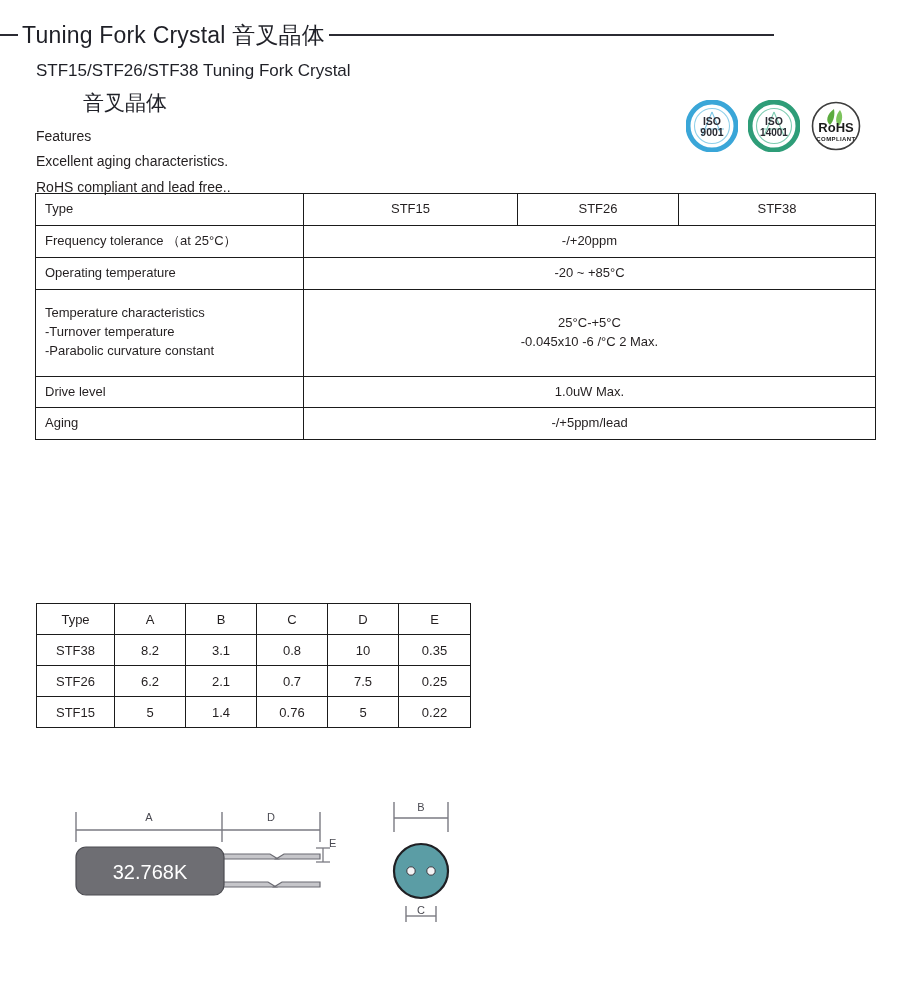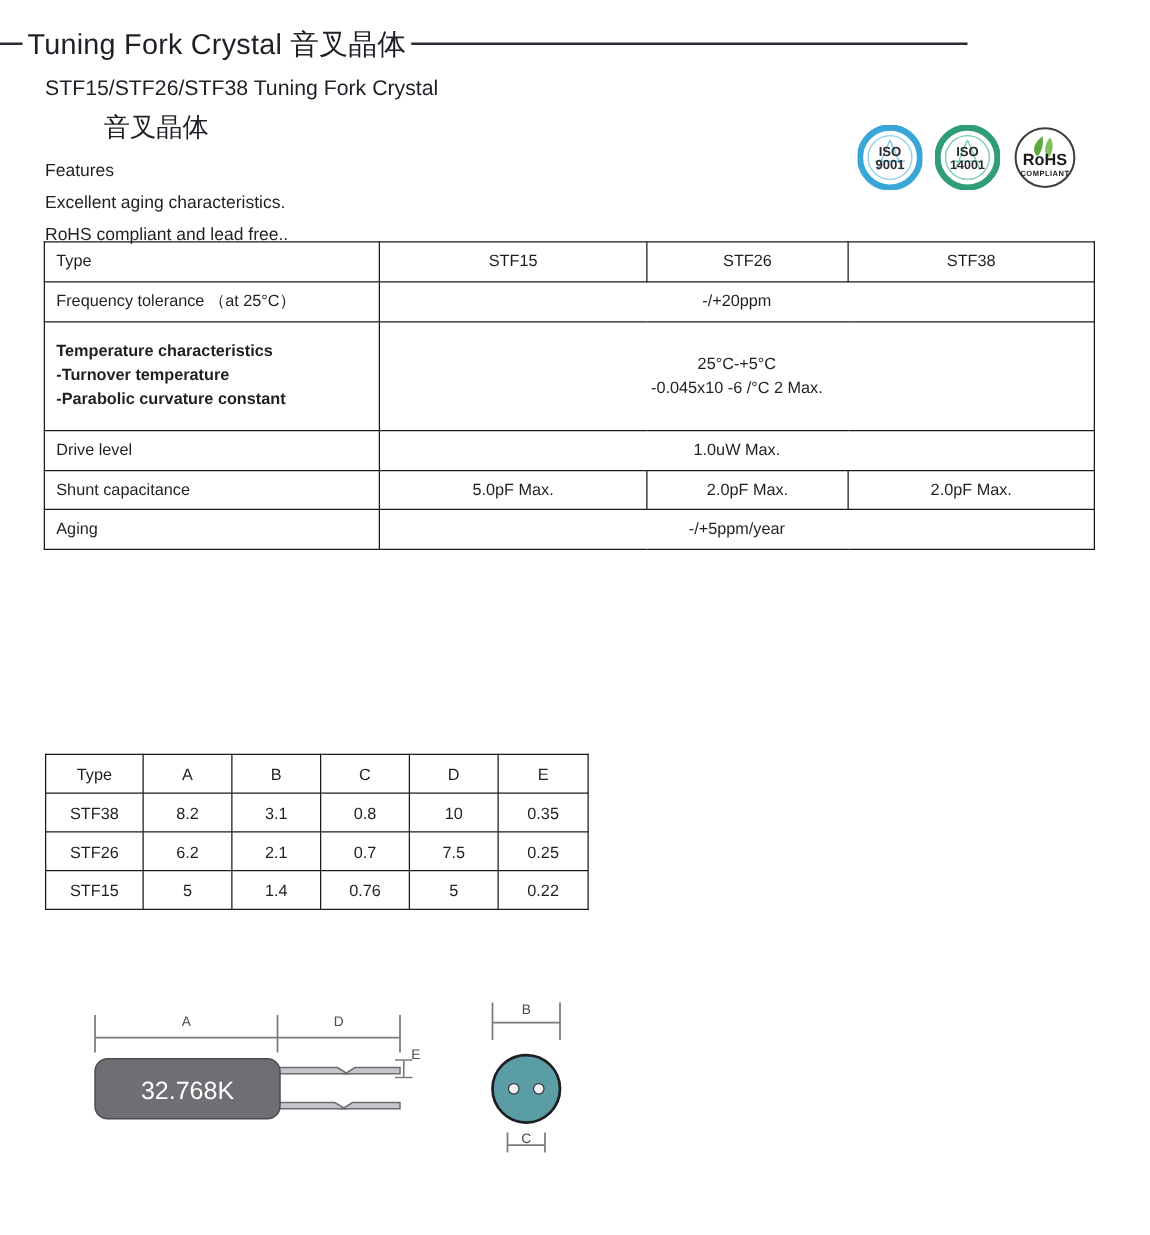--- a/index.html
+++ b/index.html
@@ -105,21 +105,21 @@
     line-height: 1.45;
   }
   .spec-table td.label {
     text-align: left;
     padding-left: 9px;
   }
   .spec-table td.val {
     text-align: center;
   }
   .row-tall td { height: 74px; vertical-align: middle; }
-  .label-multiline { line-height: 1.5; font-weight: bold; }
+  .label-multiline { line-height: 1.5; }
 
   
   .dim-table {
     position: absolute;
     left: 36px;
     top: 603px;
     width: 434px;
     border-collapse: collapse;
     table-layout: fixed;
     font-size: 13px;
@@ -214,45 +214,43 @@
   <tbody>
     <tr>
       <td class="label">Type</td>
       <td class="val">STF15</td>
       <td class="val">STF26</td>
       <td class="val">STF38</td>
     </tr>
     <tr>
       <td class="label">Frequency tolerance （at 25°C）</td>
       <td class="val" colspan="3">-/+20ppm</td>
+    </tr>
+    <tr>
+      <td class="label">Operating temperature</td>
+      <td class="val" colspan="3">-20 ~ +85°C</td>
     </tr>
     <tr class="row-tall">
       <td class="label label-multiline">
         <div>Temperature characteristics</div>
         <div>-Turnover temperature</div>
         <div>-Parabolic curvature constant</div>
       </td>
       <td class="val" colspan="3">
         <div>25°C-+5°C</div>
         <div>-0.045x10 -6 /°C 2 Max.</div>
       </td>
     </tr>
     <tr>
       <td class="label">Drive level</td>
       <td class="val" colspan="3">1.0uW Max.</td>
     </tr>
     <tr>
-      <td class="label">Shunt capacitance</td>
-      <td class="val">5.0pF Max.</td>
-      <td class="val">2.0pF Max.</td>
-      <td class="val">2.0pF Max.</td>
-    </tr>
-    <tr>
       <td class="label">Aging</td>
-      <td class="val" colspan="3">-/+5ppm/year</td>
+      <td class="val" colspan="3">-/+5ppm/lead</td>
     </tr>
   </tbody>
 </table>
 
 <table class="dim-table">
   <colgroup>
     <col style="width:78px">
       <col style="width:71px">
       <col style="width:71px">
     <col style="width:71px">

